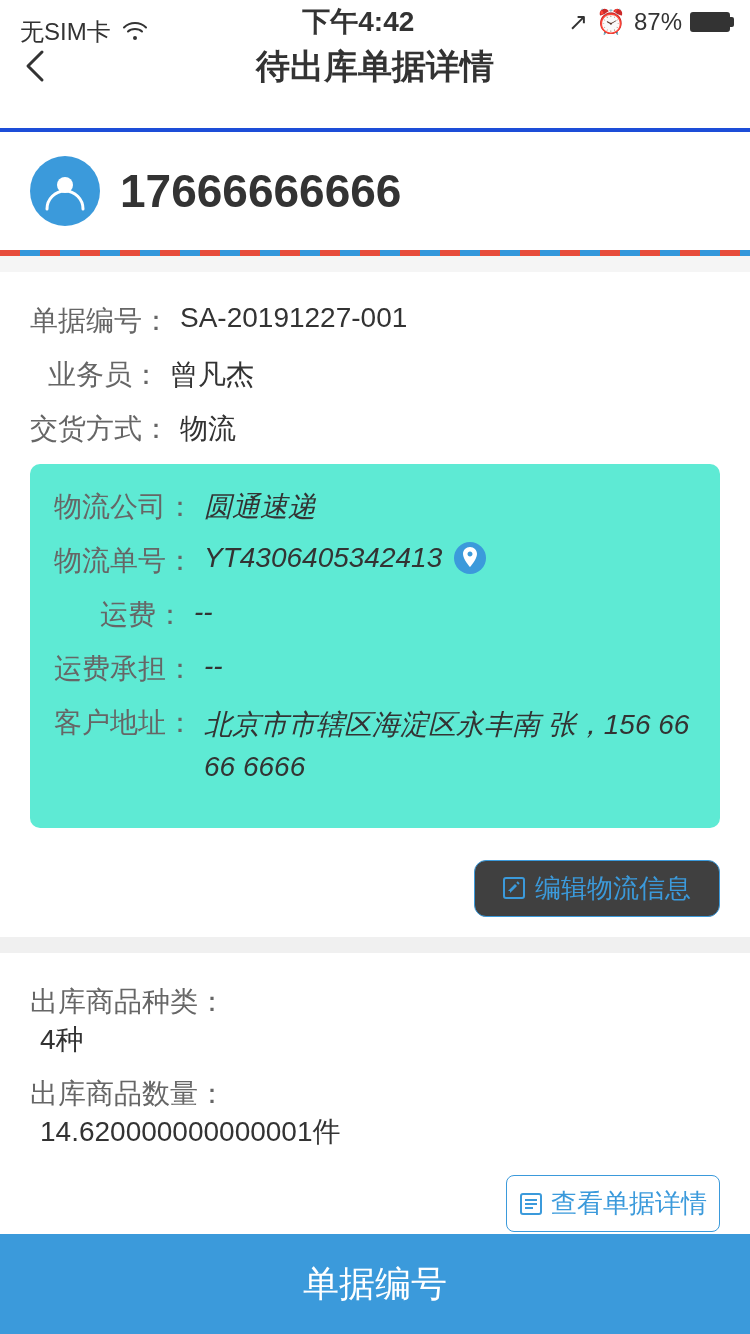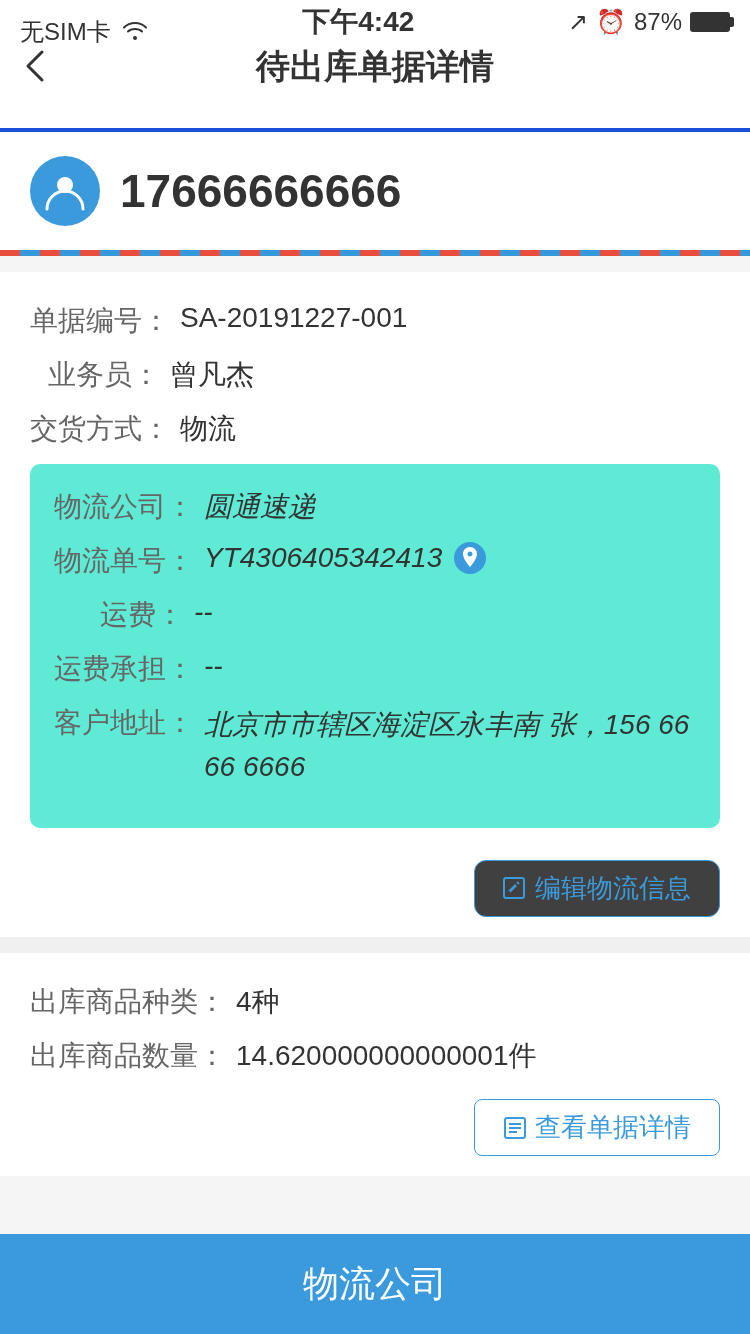--- a/index.html
+++ b/index.html
@@ -191,41 +191,42 @@
       background: #f0f0f0;
     }
     .goods-section {
       background: #fff;
       padding: 30px 30px 20px 30px;
     }
     .goods-row {
       display: flex;
       margin-bottom: 16px;
       font-size: 28px;
+      flex-direction: column;
     }
     .goods-label {
       color: #666;
       min-width: 160px;
       flex-shrink: 0;
     }
     .goods-value {
       color: #333;
       margin-left: 10px;
     }
     .view-detail-btn-wrap {
       display: flex;
       justify-content: flex-end;
       margin-top: 16px;
       padding-top: 8px;
     }
     .view-detail-btn {
       border: 1px solid #3b9adb;
       color: #3b9adb;
       border-radius: 8px;
-      padding: 10px 28px;
+      padding: 10px 12px;
       font-size: 26px;
       background: #fff;
       cursor: pointer;
       display: flex;
       align-items: center;
       gap: 8px;
     }
     .bottom-bar {
       position: fixed;
       bottom: 0;
@@ -372,14 +373,14 @@
         </svg>
         <span>查看单据详情</span>
       </button>
     </div>
   </div>
 
   <div style="height: 200px; background: #f5f5f5;"></div>
 </div>
 
 <div class="bottom-bar">
-  <button class="confirm-btn">物流公司</button>
+  <button class="confirm-btn">单据编号</button>
 </div>
 
 </body></html>

